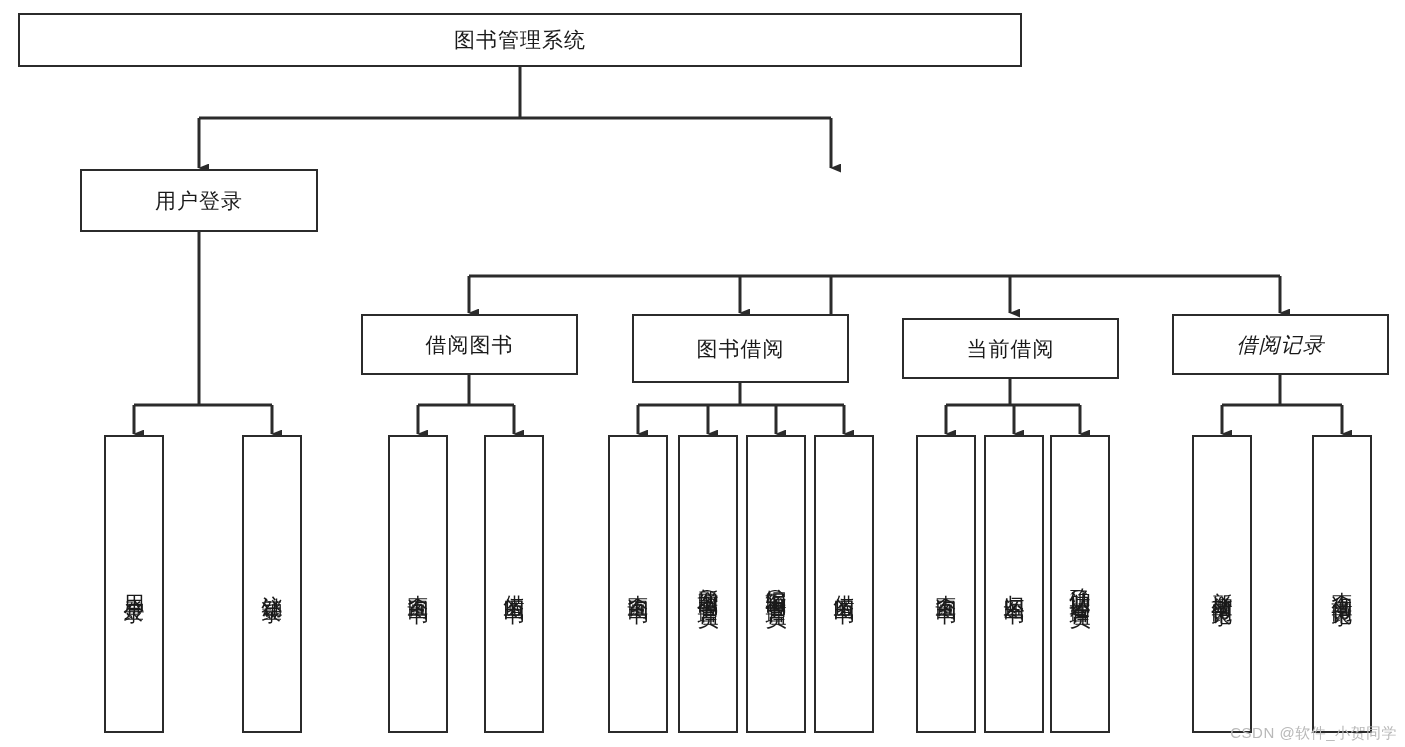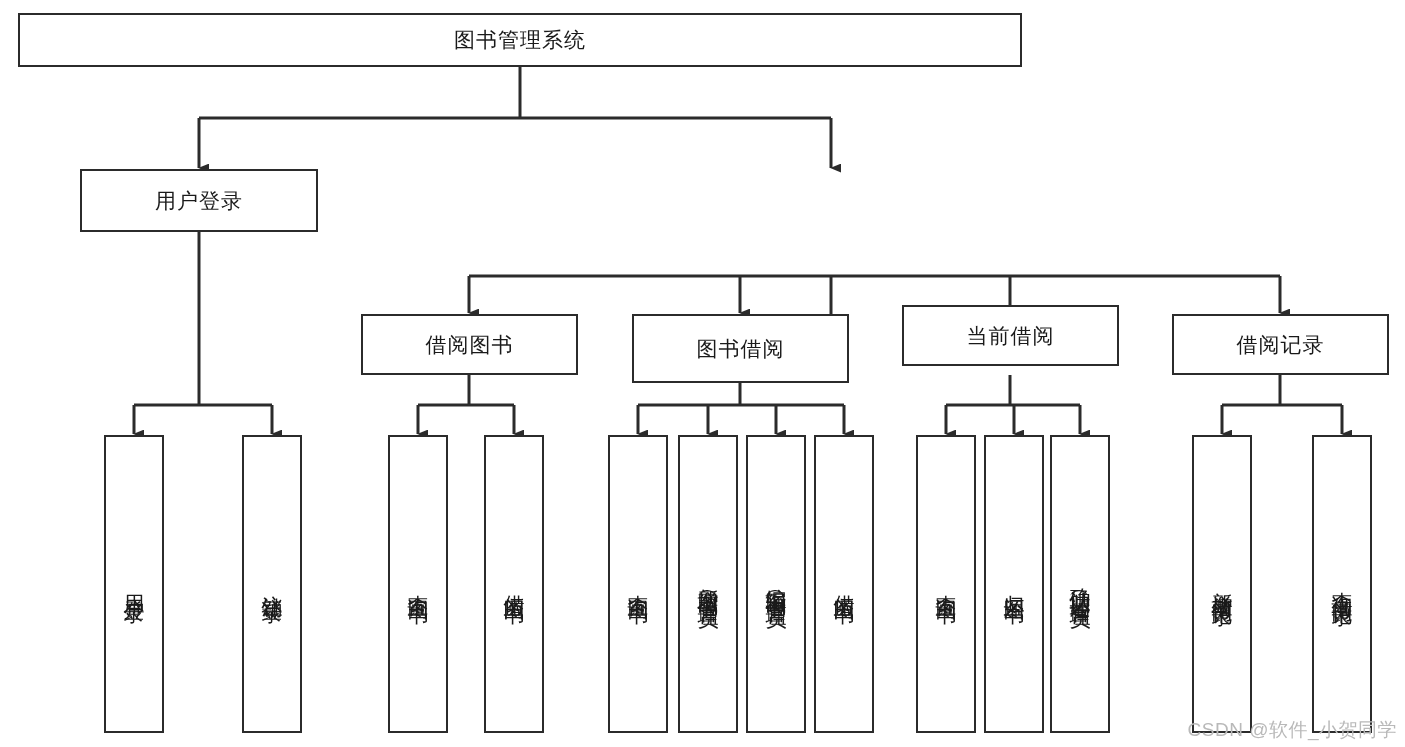--- a/index.html
+++ b/index.html
@@ -53,21 +53,21 @@
   }
   .node.vert .vlabel {
     writing-mode: vertical-rl;
     text-orientation: upright;
     white-space: nowrap;
   }
   #watermark {
     position: absolute;
     right: 8px;
     bottom: 4px;
-    font-size: 19px;
+    font-size: 15px;
     color: #b9b9b9;
     letter-spacing: 0.5px;
     white-space: nowrap;
     font-family: "Liberation Sans", "DejaVu Sans", sans-serif;
   }
 </style>
 </head>
 <body>
 
 <div id="diagram-root">
@@ -129,24 +129,24 @@
   <div class="node horiz" style="left:80px; top:169px; width:238px; height:63px;">
     <span>用户登录</span>
   </div>
 
   <div class="node horiz" style="left:361px; top:314px; width:217px; height:61px;">
     <span>借阅图书</span>
   </div>
   <div class="node horiz" style="left:632px; top:314px; width:217px; height:69px;">
     <span>图书借阅</span>
   </div>
-  <div class="node horiz" style="left:902px; top:305px; width:217px; height:61px;">
+  <div class="node horiz" style="left:902px; top:318px; width:217px; height:61px;">
     <span>当前借阅</span>
   </div>
-  <div class="node horiz" style="left:1172px; top:314px; width:217px; height:61px;">
+  <div class="node horiz" style="left:1172px; top:314px; width:217px; height:61px;font-style:italic;">
     <span>借阅记录</span>
   </div>
 
   <div class="node vert" style="left:104px; top:435px; width:60px; height:298px;">
     <span class="vlabel">用户登录</span>
   </div>
   <div class="node vert" style="left:242px; top:435px; width:60px; height:298px;">
     <span class="vlabel">注销登录</span>
   </div>
 

